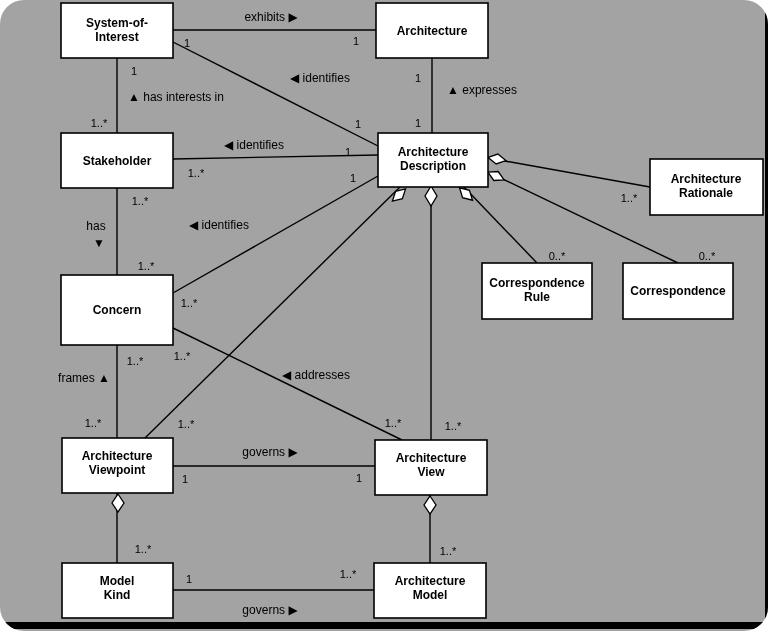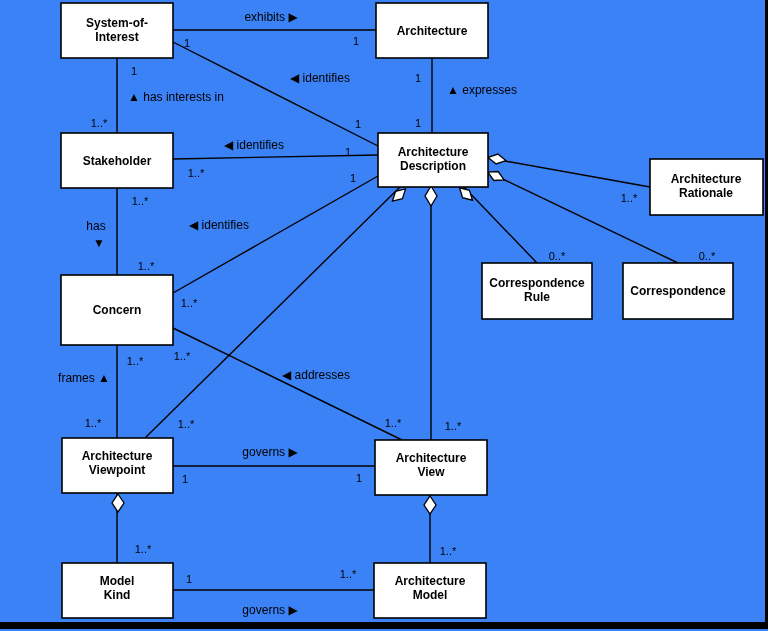--- a/index.html
+++ b/index.html
@@ -1,16 +1,16 @@
 <!DOCTYPE html>
 <html><head>
 <meta charset="utf-8">
 <style>
   html,body{margin:0;padding:0;background:#ffffff;}
-  .stage{position:relative;width:768px;height:631px;background:#3b82f6;overflow:hidden;}
+  .stage{position:relative;width:768px;height:631px;background:#a3a3a3;overflow:hidden;border-radius:24px;}
   svg text{font-family:"Liberation Sans","DejaVu Sans",sans-serif;fill:#000;}
   .box-label{font-size:12px;font-weight:bold;text-anchor:middle;}
   .edge-label{font-size:12px;text-anchor:middle;}
   .mult{font-size:11px;text-anchor:middle;}
   .cls{fill:#ffffff;stroke:#000000;stroke-width:1.6;}
   .edge{stroke:#000000;stroke-width:1.4;fill:none;}
   .diamond{fill:#ffffff;stroke:#000000;stroke-width:1.3;}
   .bar{fill:#000000;}
 </style>
 </head>

